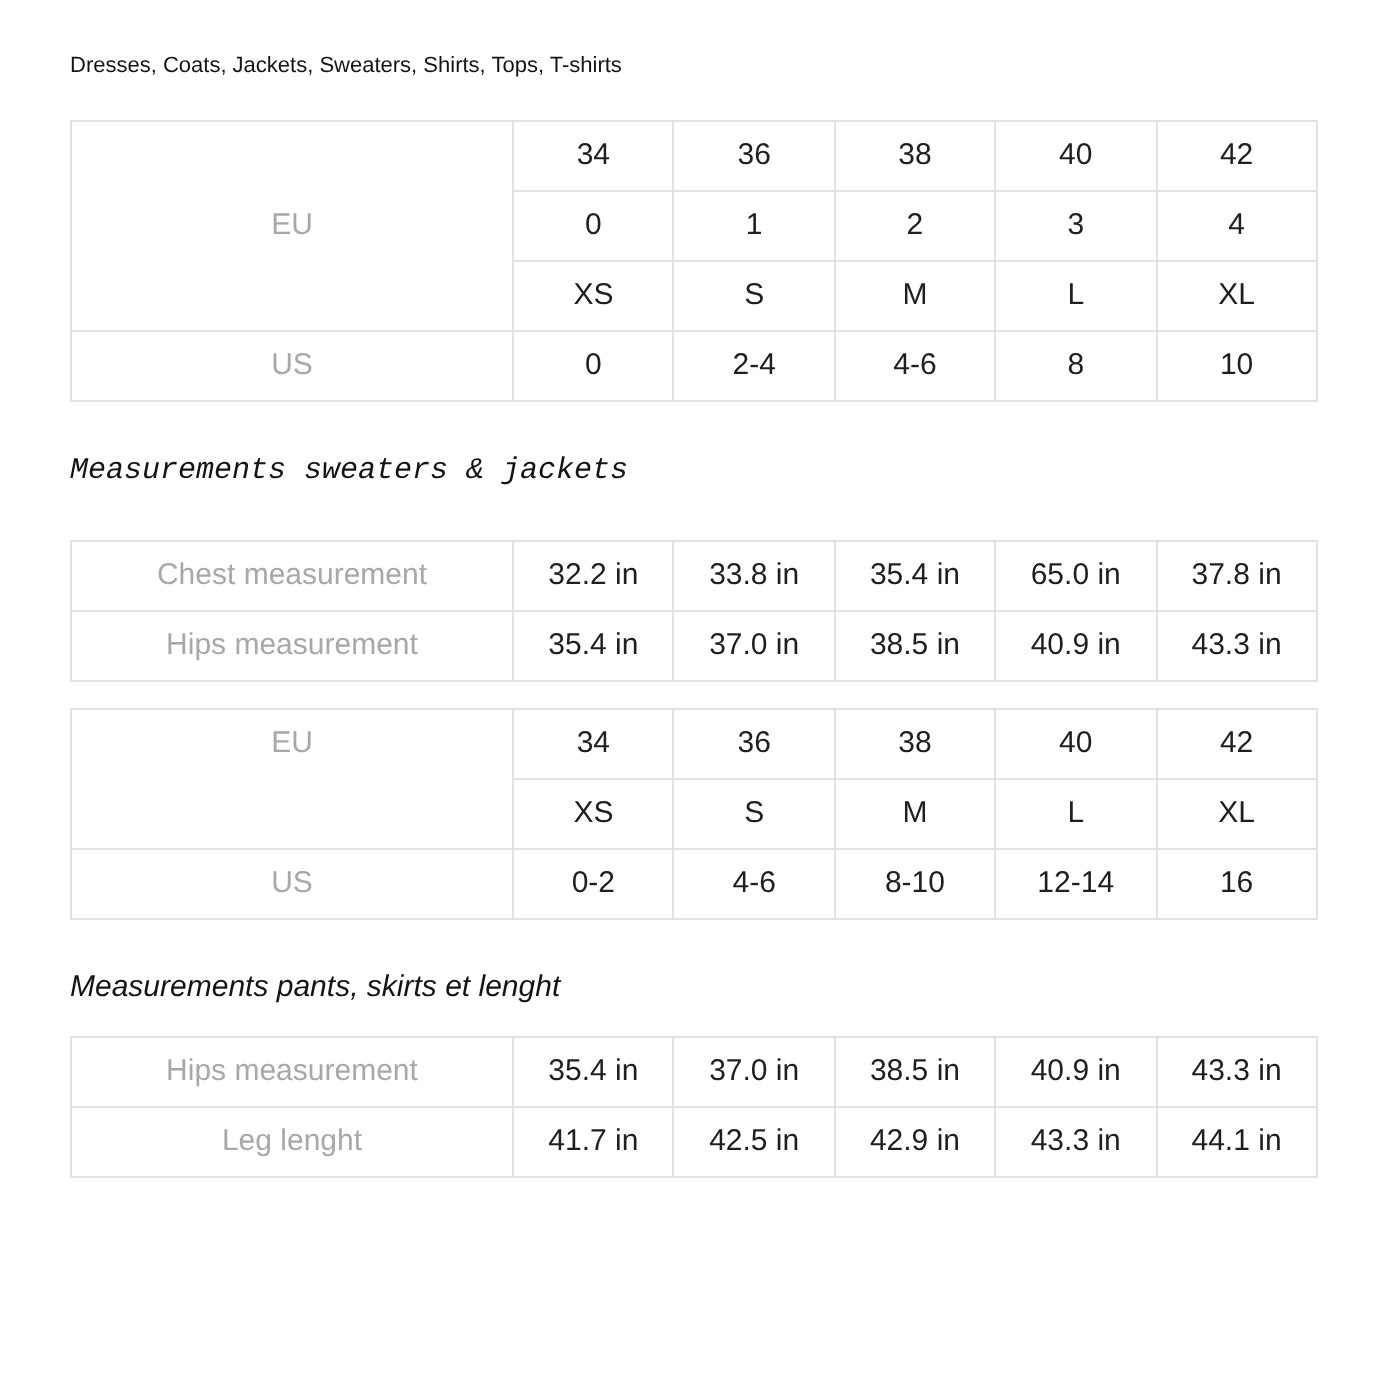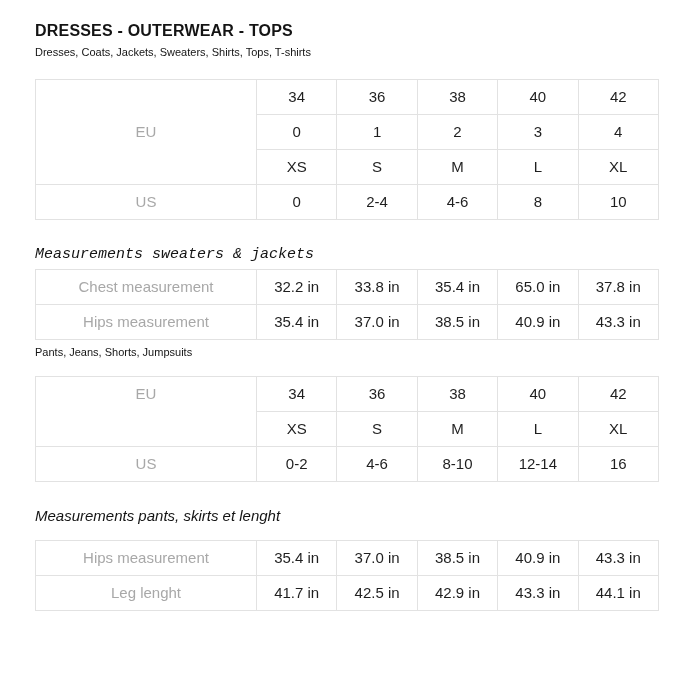--- a/index.html
+++ b/index.html
@@ -47,21 +47,21 @@
   #sec-bottoms  h2.cat-title  { margin-top: 37px; }
   #sec-pants    h3.meas-title { margin-top: 24px; }
 
   table.size-table {
     width: 100%;
     border-collapse: collapse;
     table-layout: fixed;
     border: 1px solid var(--table_border, #e2e2e2);
     margin-top: 16px;
   }
-  #sec-sweaters table.size-table { margin-top: 4px; }
+  #sec-sweaters table.size-table { margin-top: 24px; }
   #sec-bottoms  table.size-table { margin-top: 13px; }
   #sec-pants    table.size-table { margin-top: 14px; }
 
   table.size-table td {
     border-top: 1px solid var(--table_border, #e2e2e2);
     border-left: 1px solid var(--table_border, #e2e2e2);
     text-align: center;
     vertical-align: middle;
     font-size: 15px;
     line-height: 19px;
@@ -78,21 +78,20 @@
   }
   
   table.size-table td.lbl.mt { border-top: none; }
 </style>
 </head>
 <body>
 
 <main class="page">
 
   <section id="sec-tops">
-    <h2 class="cat-title">DRESSES - OUTERWEAR - TOPS</h2>
     <p class="cat-sub">Dresses, Coats, Jackets, Sweaters, Shirts, Tops, T-shirts</p>
     <table class="size-table">
       <tbody>
           <tr>
             <td class="lbl"></td>
             <td class="val">34</td>
             <td class="val">36</td>
             <td class="val">38</td>
             <td class="val">40</td>
             <td class="val">42</td>
@@ -143,21 +142,20 @@
             <td class="val">37.0 in</td>
             <td class="val">38.5 in</td>
             <td class="val">40.9 in</td>
             <td class="val">43.3 in</td>
           </tr>
         </tbody>
     </table>
   </section>
 
   <section id="sec-bottoms">
-    <p class="cat-sub">Pants, Jeans, Shorts, Jumpsuits</p>
     <table class="size-table">
       <tbody>
           <tr>
             <td class="lbl">EU</td>
             <td class="val">34</td>
             <td class="val">36</td>
             <td class="val">38</td>
             <td class="val">40</td>
             <td class="val">42</td>
           </tr>

